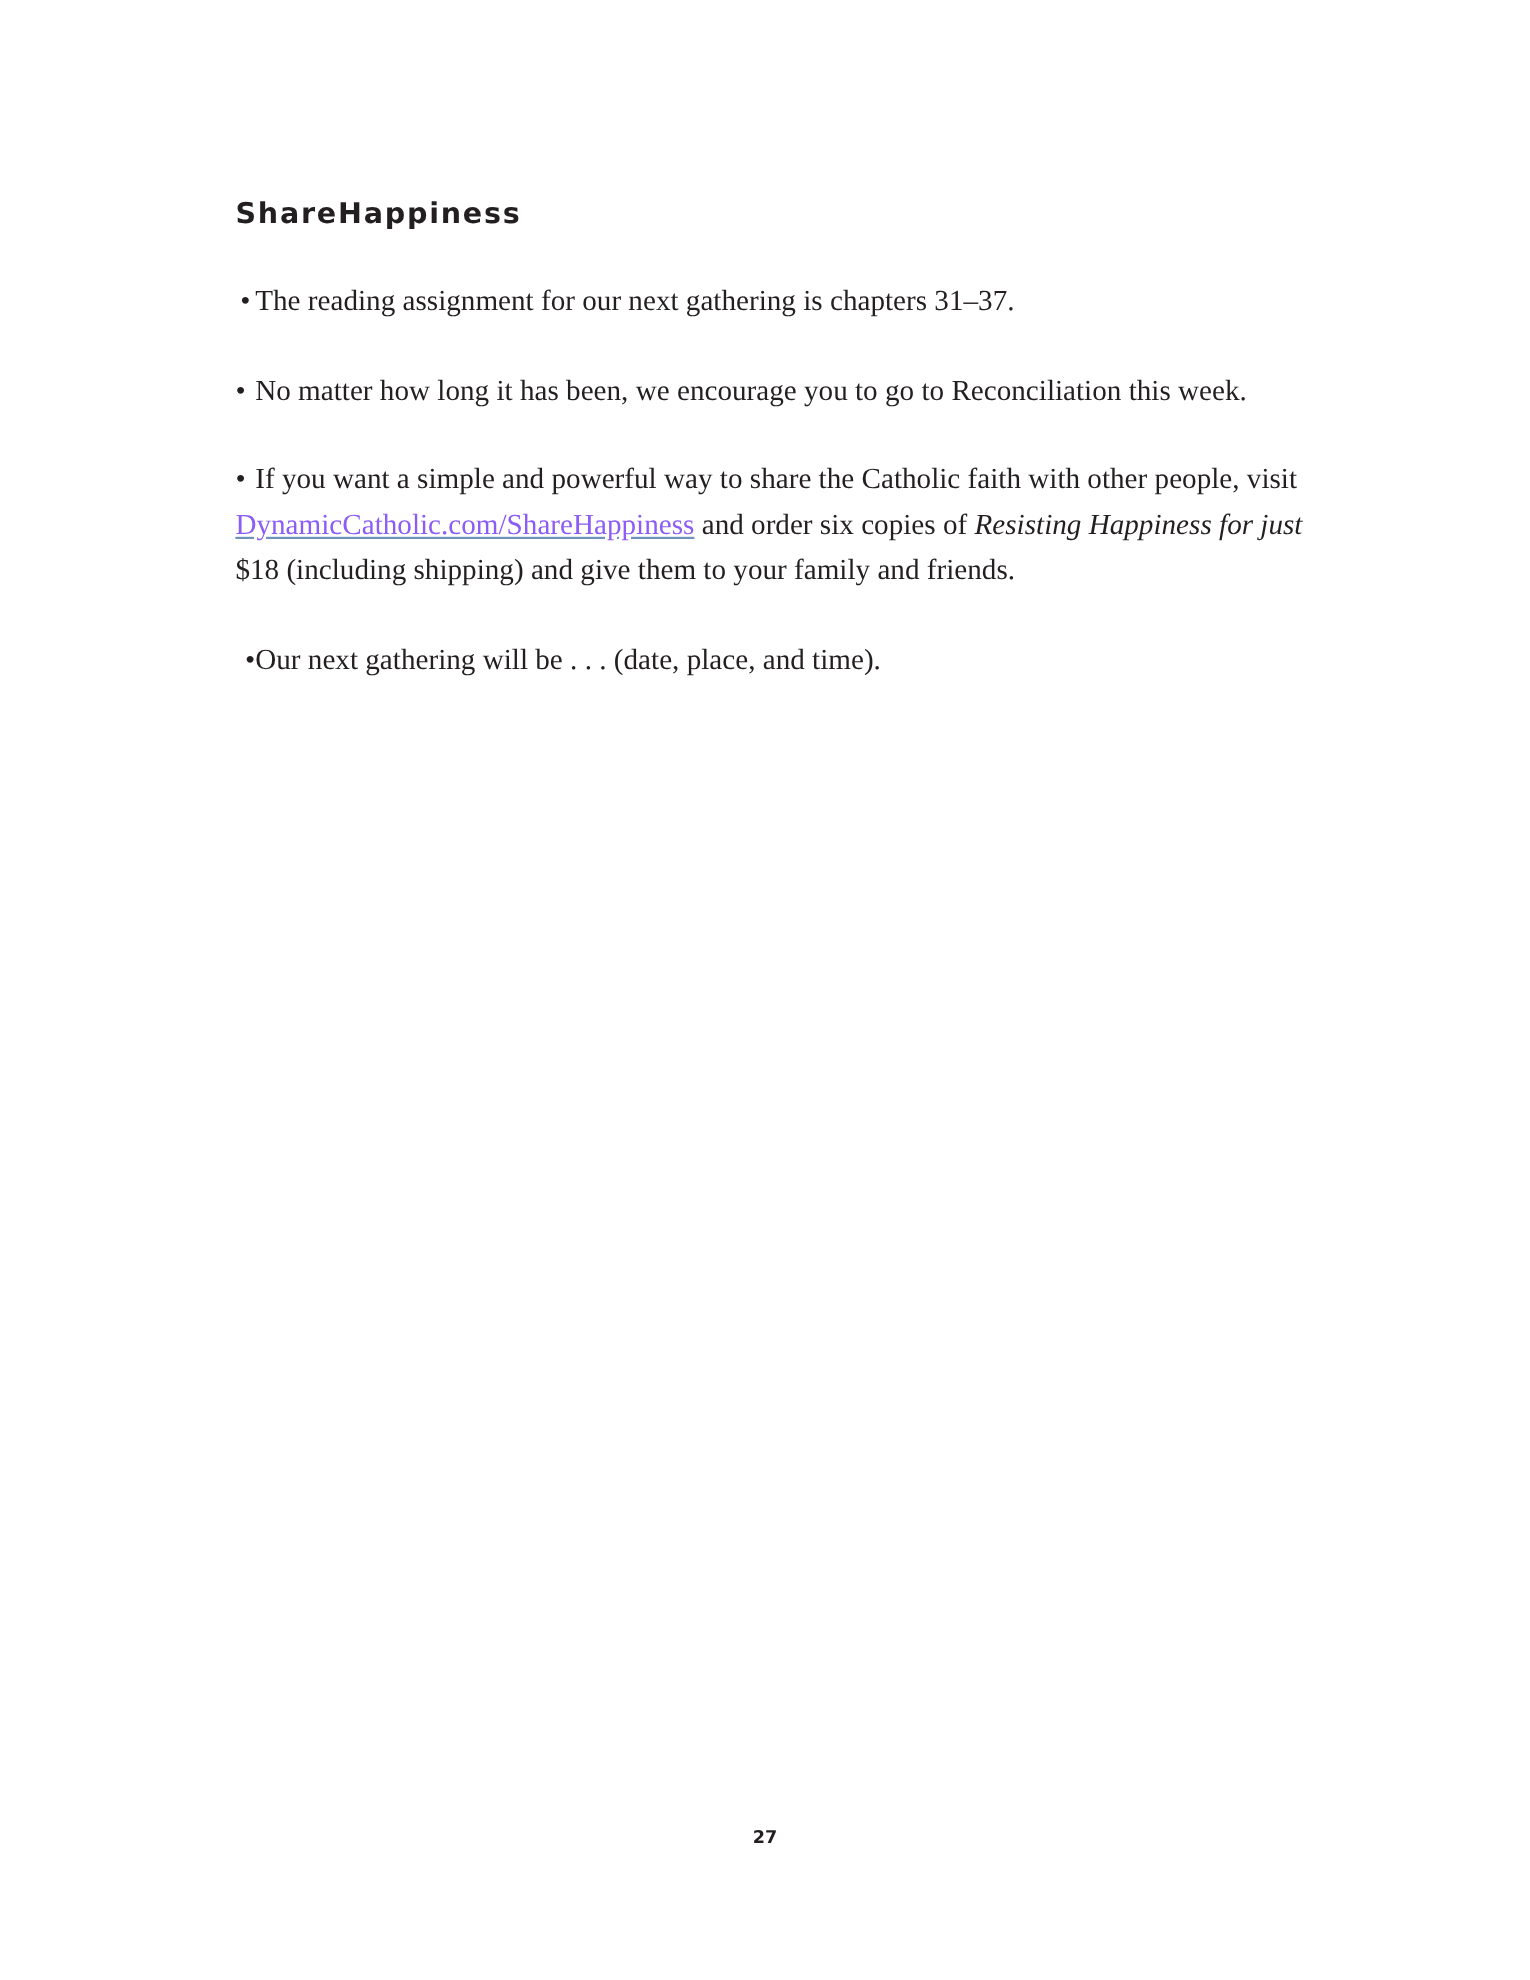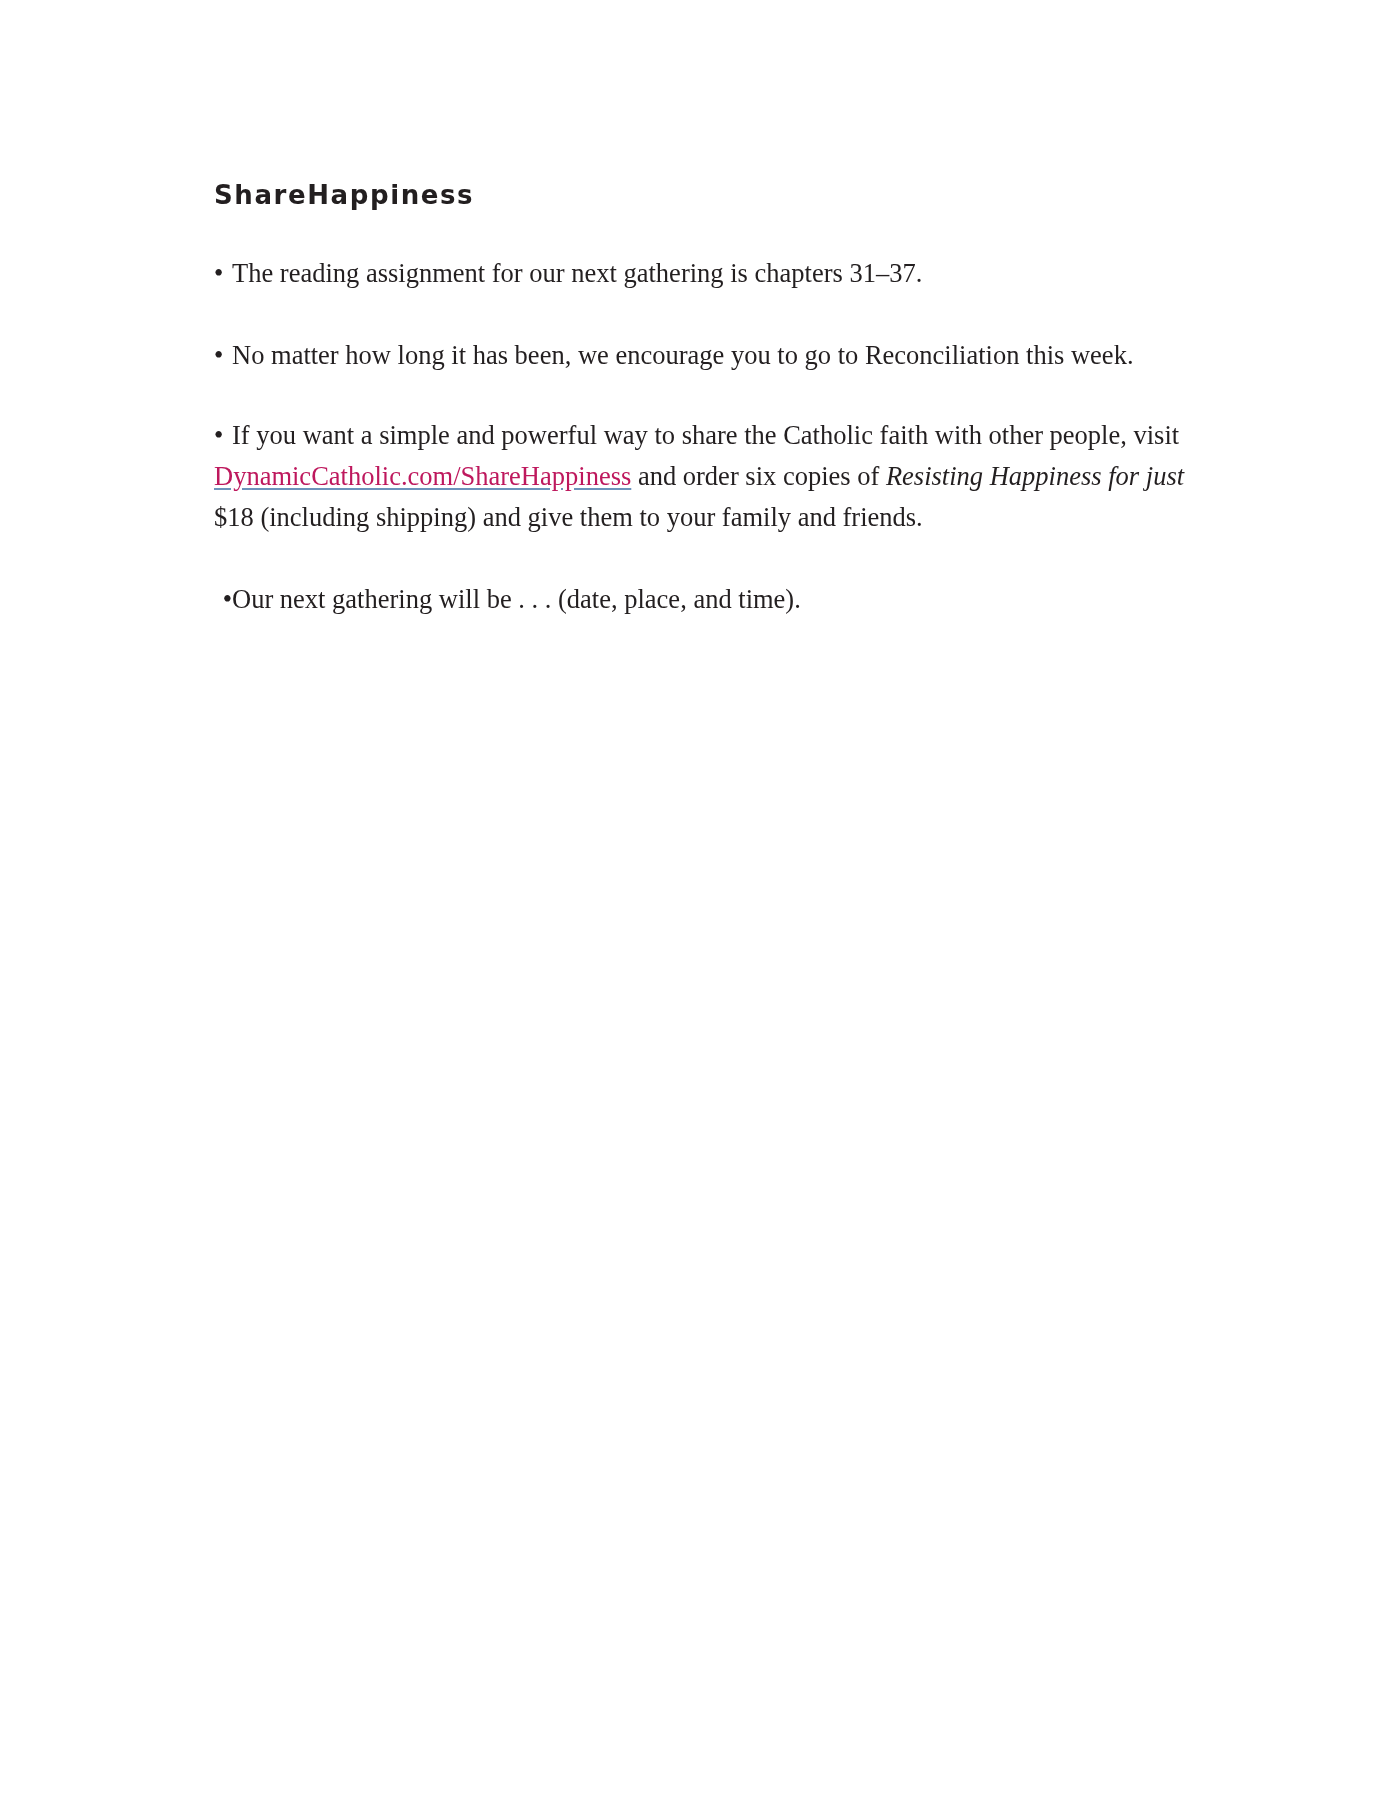--- a/index.html
+++ b/index.html
@@ -47,21 +47,21 @@
       position: absolute;
       left: 0;
       white-space: nowrap;
       line-height: 30px;
     }
     .bullet-mark {
       display: inline-block;
       width: 18px;
     }
     .link {
-      color: #be185d;
+      color: #8b5cf6;
       text-decoration: underline;
       text-decoration-color: #6d93bb;
       text-underline-offset: 3px;
       cursor: pointer;
     }
     .italic { font-style: italic; text-align: center; }
     .page-number {
       position: absolute;
       left: 0;
       width: 1391px;
@@ -75,21 +75,21 @@
   </style>
 </head>
 <body>
 
 <div class="page">
 
   <h2 class="heading">ShareHappiness</h2>
 
   <div class="content">
 
-    <div class="line" style="top:258px;">
+    <div class="line" style="top:258px;text-align:center;">
       <span class="bullet-mark">•</span><span>The reading assignment for our next gathering is chapters 31–37.</span>
     </div>
 
     <div class="line" style="top:340px;">
       <span class="bullet-mark">•</span><span>No matter how long it has been, we encourage you to go to Reconciliation this week.</span>
     </div>
 
     <div>
       <div class="line" style="top:420px;">
         <span class="bullet-mark">•</span><span>If you want a simple and powerful way to share the Catholic faith with other people, visit</span>
@@ -101,14 +101,15 @@
         <span>$18 (including shipping) and give them to your family and friends.</span>
       </div>
     </div>
 
     <div class="line" style="top:584px;text-align:right;">
       <span class="bullet-mark">•</span><span>Our next gathering will be . . . (date, place, and time).</span>
     </div>
 
   </div>
 
+  <div class="page-number">27</div>
 
 </div>
 
 </body></html>

